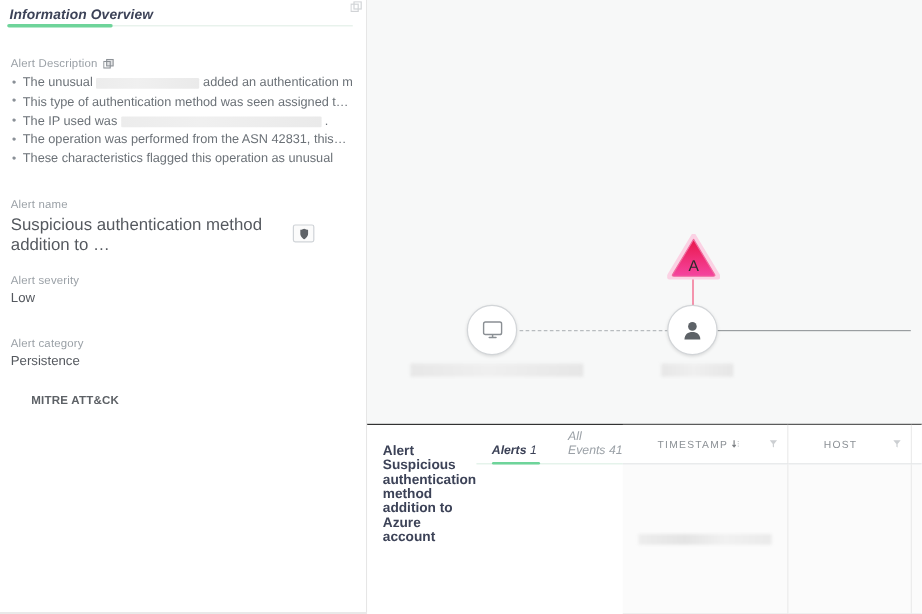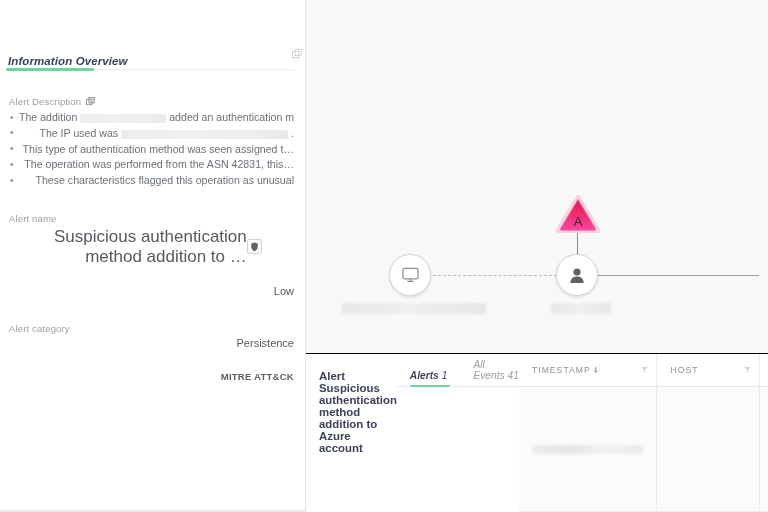--- a/index.html
+++ b/index.html
@@ -15,21 +15,20 @@
   #left-panel {
     width: 306px; height: 512px;
     background: #ffffff;
     position: relative;
     flex: 0 0 306px;
   }
   .tabbar {
     height: 32px;
     position: relative;
     padding: 3px 0 0 8px;
-    margin-top: 48px;
   }
   .tab-label {
     font-size: 11.5px;
     font-style: italic;
     font-weight: 600;
     color: #3c4257;
     letter-spacing: .1px;
   }
   .tab-underline {
     position: absolute; left: 6px; top: 20px;
@@ -40,21 +39,21 @@
   .tab-underline-rest {
     position: absolute; left: 94px; top: 21px;
     width: 200px; height: 1px;
     background: #e3efe8;
   }
   .topicon {
     position: absolute; right: 4px; top: 1px;
     width: 10px; height: 11px; opacity: .45;
   }
 
-  .lp-body { padding: 16px 12px 0 9px; text-align: right; }
+  .lp-body { padding: 16px 12px 0 9px; }
 
   .field-label {
     font-size: 9.5px;
     color: #9aa0a6;
     letter-spacing: .15px;
     margin-bottom: 3px;
     display: flex; align-items: center; gap: 5px;
   }
   .field-value {
     font-size: 11px;
@@ -79,21 +78,21 @@
   .redact {
     display: inline-block;
     background: linear-gradient(90deg,#ececec,#f0f0f0 40%,#eaeaea);
     vertical-align: -2px;
     border-radius: 1px;
     filter: blur(.4px);
   }
 
   .field-block { margin-top: 18px; }
   .alertname-row { display: flex; align-items: center; justify-content: space-between; padding-right: 32px; }
-  .alertname-text { font-size: 17px; color: #55595f; }
+  .alertname-text { font-size: 14px; color: #55595f; }
   .shield-btn {
     width: 22px; height: 15px;
     border: 1px solid #cfd3d7;
     border-radius: 2px;
     background: #fbfbfb;
     display: flex; align-items: center; justify-content: center;
     cursor: pointer;
   }
 
   .blur-value {
@@ -234,21 +233,21 @@
     text-align: left;
     padding: 11px 8px 11px 13px;
     border-right: 1px solid #ececec;
     border-bottom: 1px solid #e4e6e8;
     background: #ffffff;
     vertical-align: middle;
     white-space: nowrap;
     cursor: pointer;
   }
   th .th-inner { display: flex; align-items: center; justify-content: space-between; }
-  th .th-left { display: flex; align-items: center; gap: 3px; }
+  th .th-left { display: flex; align-items: center; gap: 3px; margin-left: 16px; }
   .funnel { width: 7px; height: 8px; opacity: .5; }
   .sorticon { width: 7px; height: 8px; opacity: .8; }
 
   table.evt td {
     border-right: 1px solid #ececec;
     border-bottom: 1px solid #ececec;
     padding: 7px 13px;
     height: 30px;
     background: #fbfbfb;
   }
@@ -298,47 +297,48 @@
       <div class="field-label">
         <span>Alert Description</span>
         <svg width="9" height="9" viewBox="0 0 10 10">
           <rect x="0.5" y="2.5" width="6" height="6" fill="none" stroke="#8c9196" stroke-width="1"></rect>
           <rect x="3.2" y="0.6" width="6" height="6" fill="#8c9196" fill-opacity=".25" stroke="#8c9196" stroke-width="1"></rect>
         </svg>
       </div>
 
       <ul class="desc-list">
         <li>
-          <span>The addition</span>
+          <span>The unusual</span>
           <span class="redact" style="width:86px;height:9px"></span>
           <span>added an authentication me…</span>
         </li>
+        <li>This type of authentication method was seen assigned t…</li>
         <li>
           <span>The IP used was</span>
           <span class="redact" style="width:167px;height:9px"></span>
           <span>.</span>
         </li>
-        <li>This type of authentication method was seen assigned t…</li>
         <li>The operation was performed from the ASN 42831, this…</li>
         <li>These characteristics flagged this operation as unusual</li>
       </ul>
 
       <div class="field-block" style="margin-top:24px">
         <div class="field-label">Alert name</div>
         <div class="alertname-row">
           <span class="alertname-text">Suspicious authentication method addition to …</span>
           <div class="shield-btn">
             <svg width="9" height="10" viewBox="0 0 10 11">
               <path d="M5 0.6 C7 1.6 8.6 1.6 8.6 1.6 L8.6 5.4 C8.6 8.2 5 10.3 5 10.3 C5 10.3 1.4 8.2 1.4 5.4 L1.4 1.6 C1.4 1.6 3 1.6 5 0.6 Z" fill="#5f6368"></path>
             </svg>
           </div>
         </div>
       </div>
 
       <div class="field-block">
+        <div class="field-label">Alert severity</div>
         <div class="field-value">Low</div>
       </div>
 
 
       <div class="field-block" style="margin-top:26px">
         <div class="field-label">Alert category</div>
         <div class="field-value">Persistence</div>
       </div>
 
       <div class="field-block" style="margin-top:22px">

